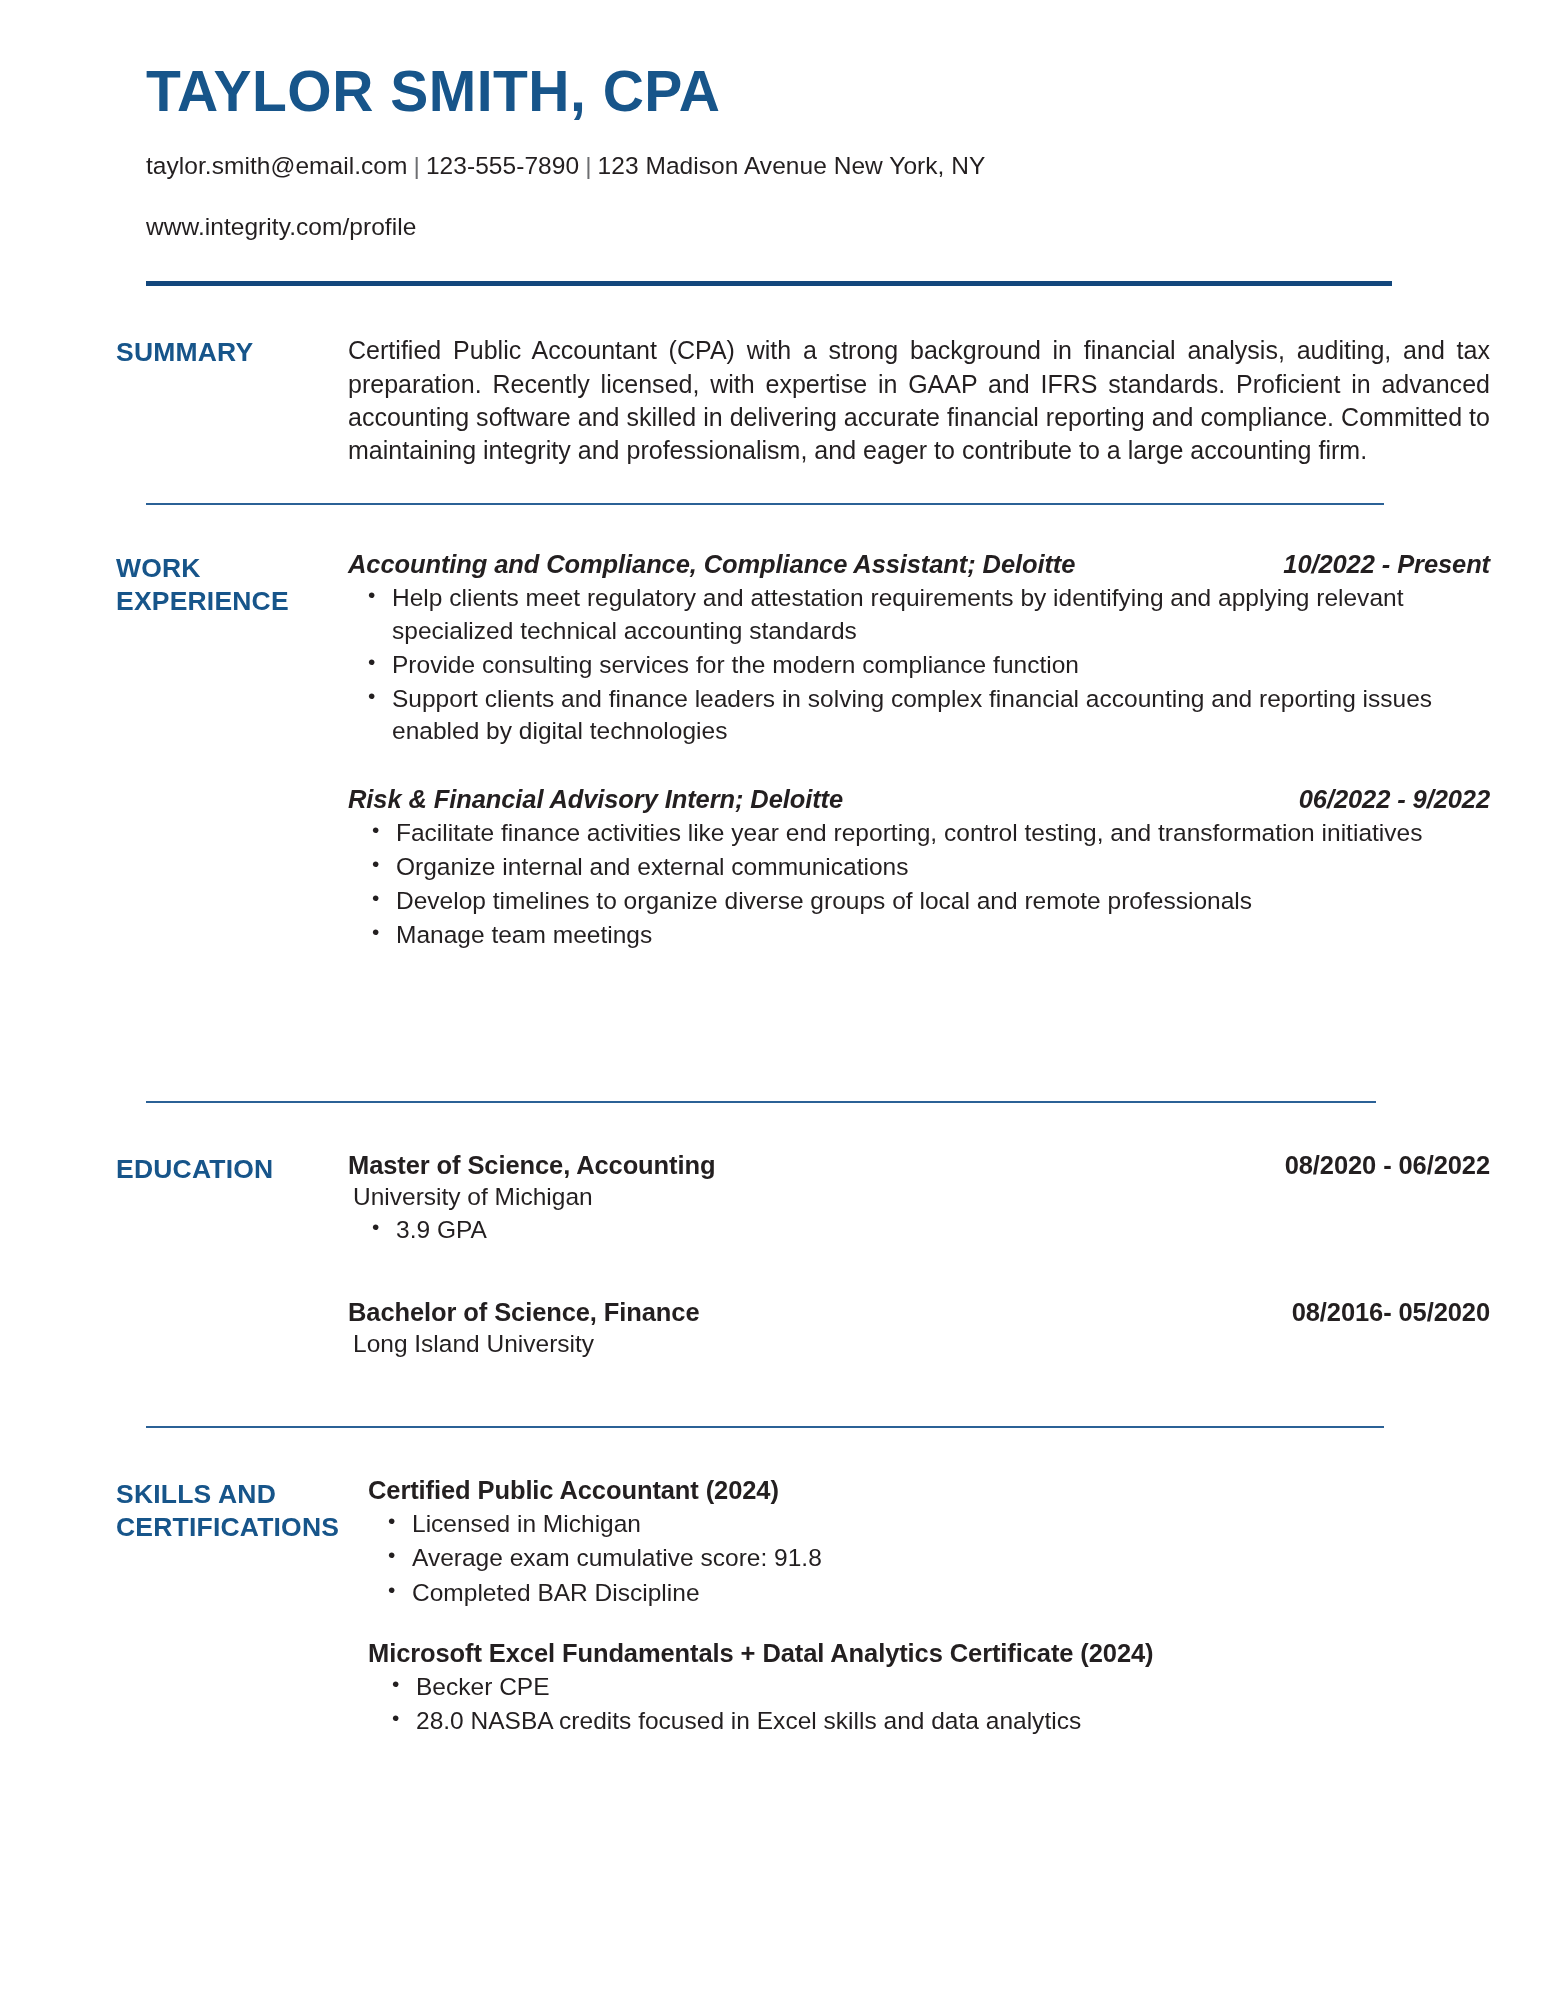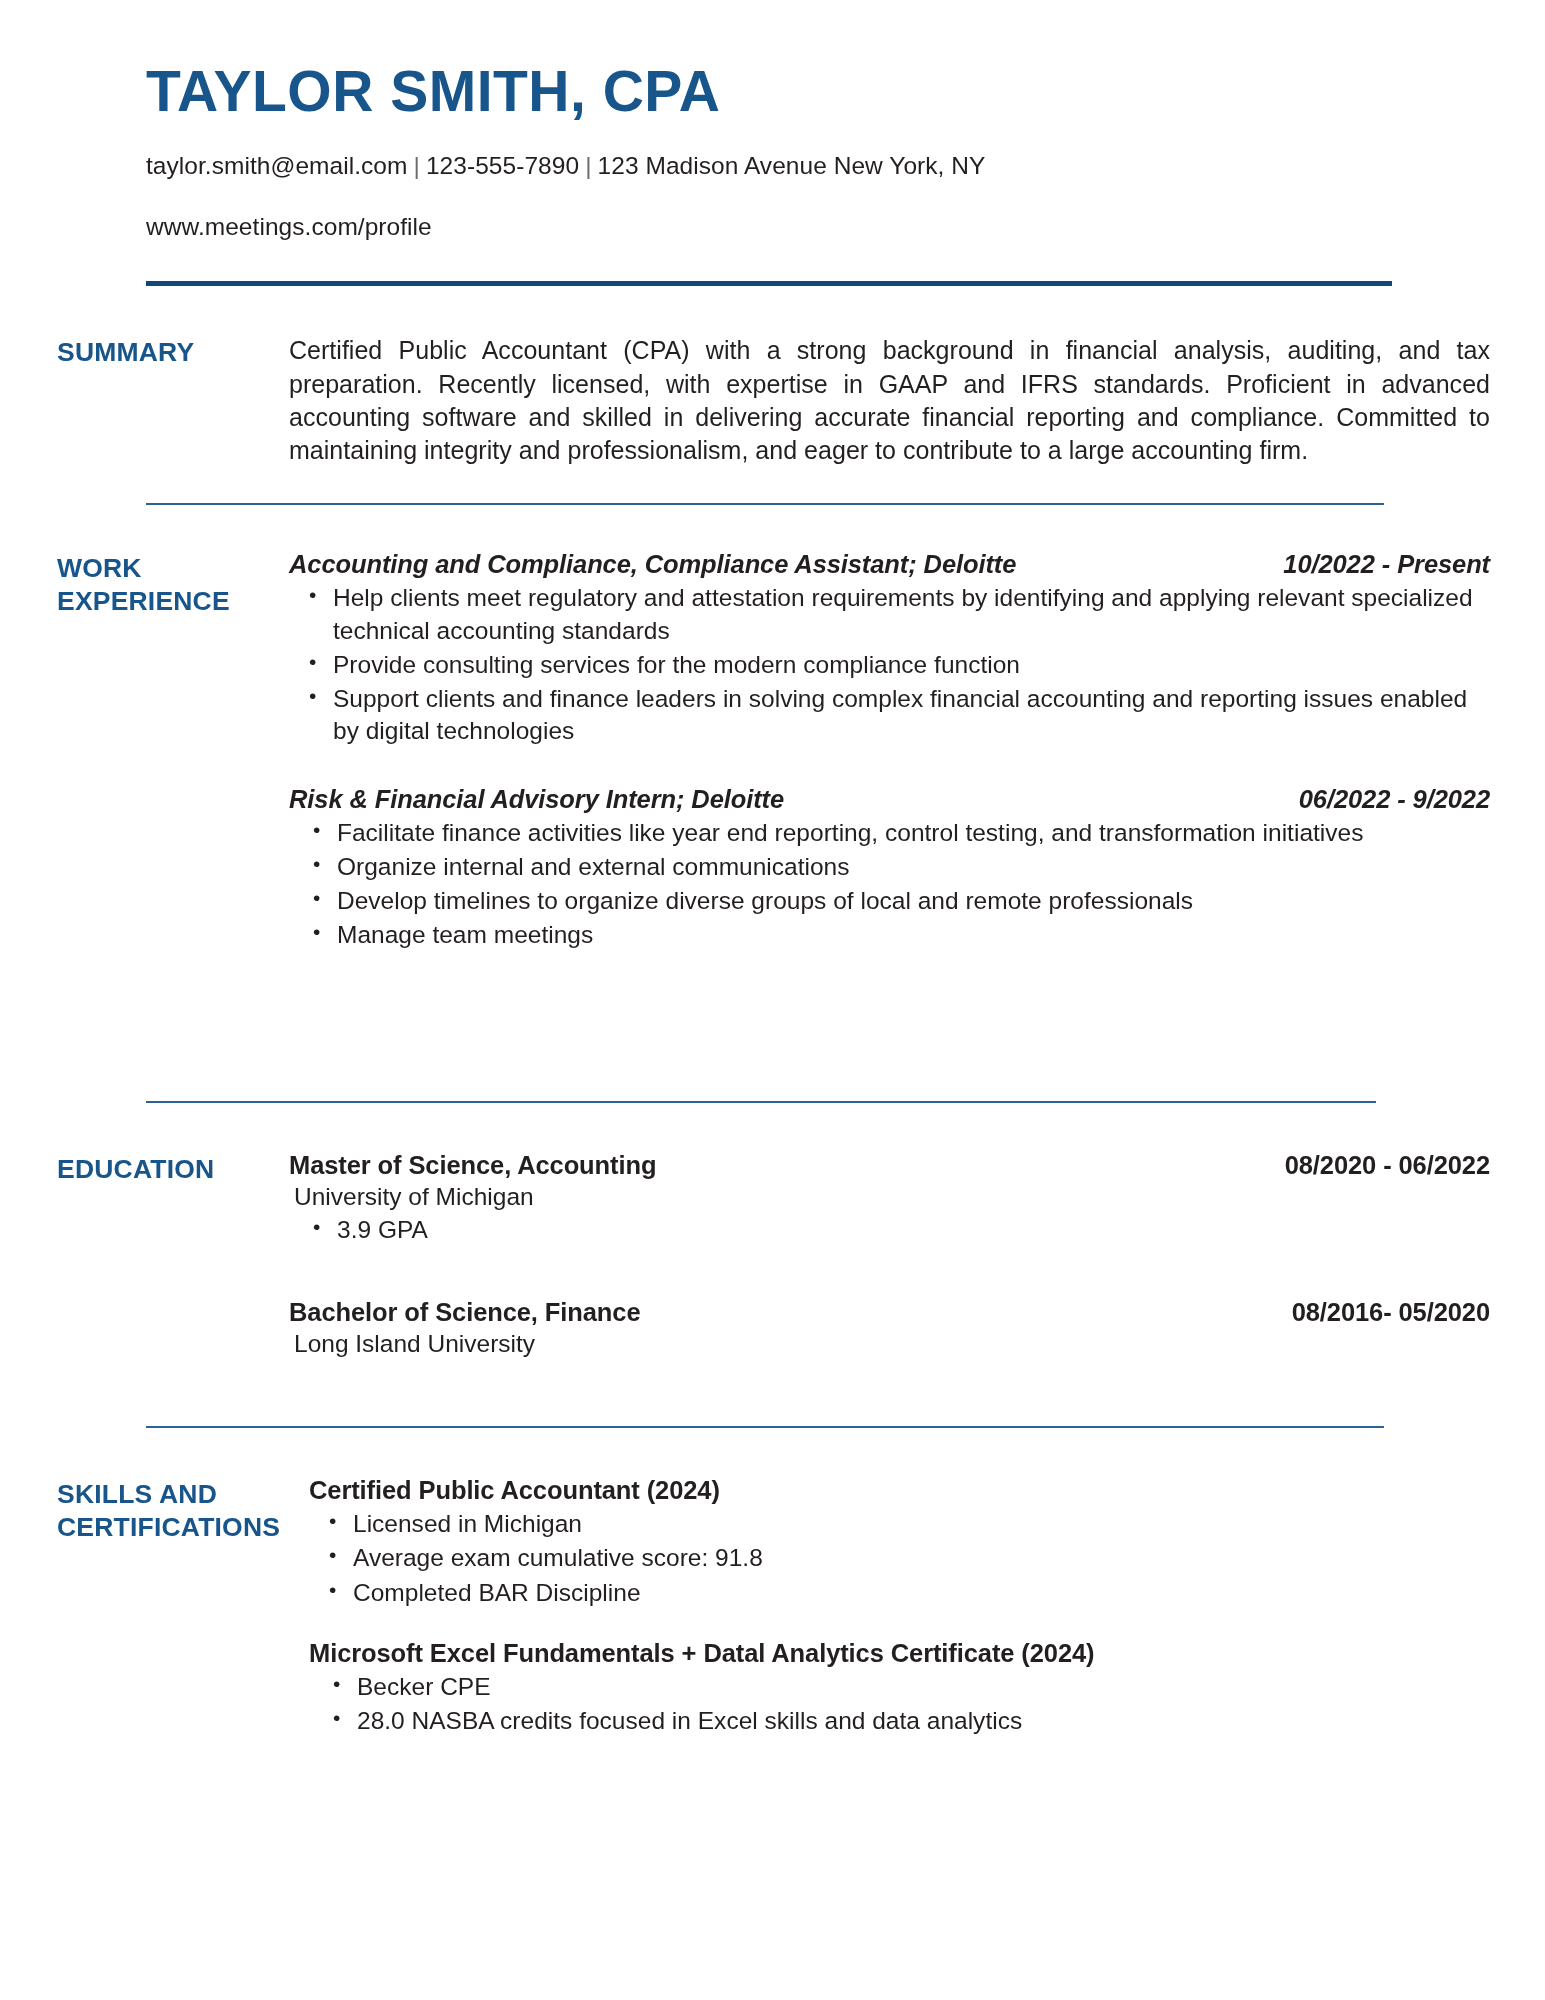--- a/index.html
+++ b/index.html
@@ -63,21 +63,21 @@
   .rule-thin {
     height: 2px;
     background: #2b6196;
     margin-left: 146px;
     width: 1238px;
   }
 
   
   .section {
     display: flex;
-    padding-left: 57px;
+    padding-left: 116px;
     padding-right: 55px;
   }
 
   .section-label {
     width: 232px;
     flex: 0 0 232px;
     font-size: 26.5px;
     font-weight: bold;
     color: #17558a;
     line-height: 1.22;
@@ -216,21 +216,21 @@
 <div class="page">
 
   <div class="header">
     <div class="full-name">TAYLOR SMITH, CPA</div>
 
     <div class="contact-line">
       <span>taylor.smith@email.com</span><span class="contact-sep">|</span><span>123-555-7890</span><span class="contact-sep">|</span><span>123 Madison Avenue New York, NY</span>
     </div>
 
     <div class="contact-line">
-      <span>www.meetings.com/profile</span>
+      <span>www.integrity.com/profile</span>
     </div>
   </div>
 
   <div class="rule-thick"></div>
 
   <div class="section" id="summary-section">
     <div class="section-label">SUMMARY</div>
     <div class="section-body">
       <p class="summary-text">Certified Public Accountant (CPA) with a strong background in financial analysis, auditing, and tax preparation. Recently licensed, with expertise in GAAP and IFRS standards. Proficient in advanced accounting software and skilled in delivering accurate financial reporting and compliance. Committed to maintaining integrity and professionalism, and eager to contribute to a large accounting firm.</p>
     </div>

